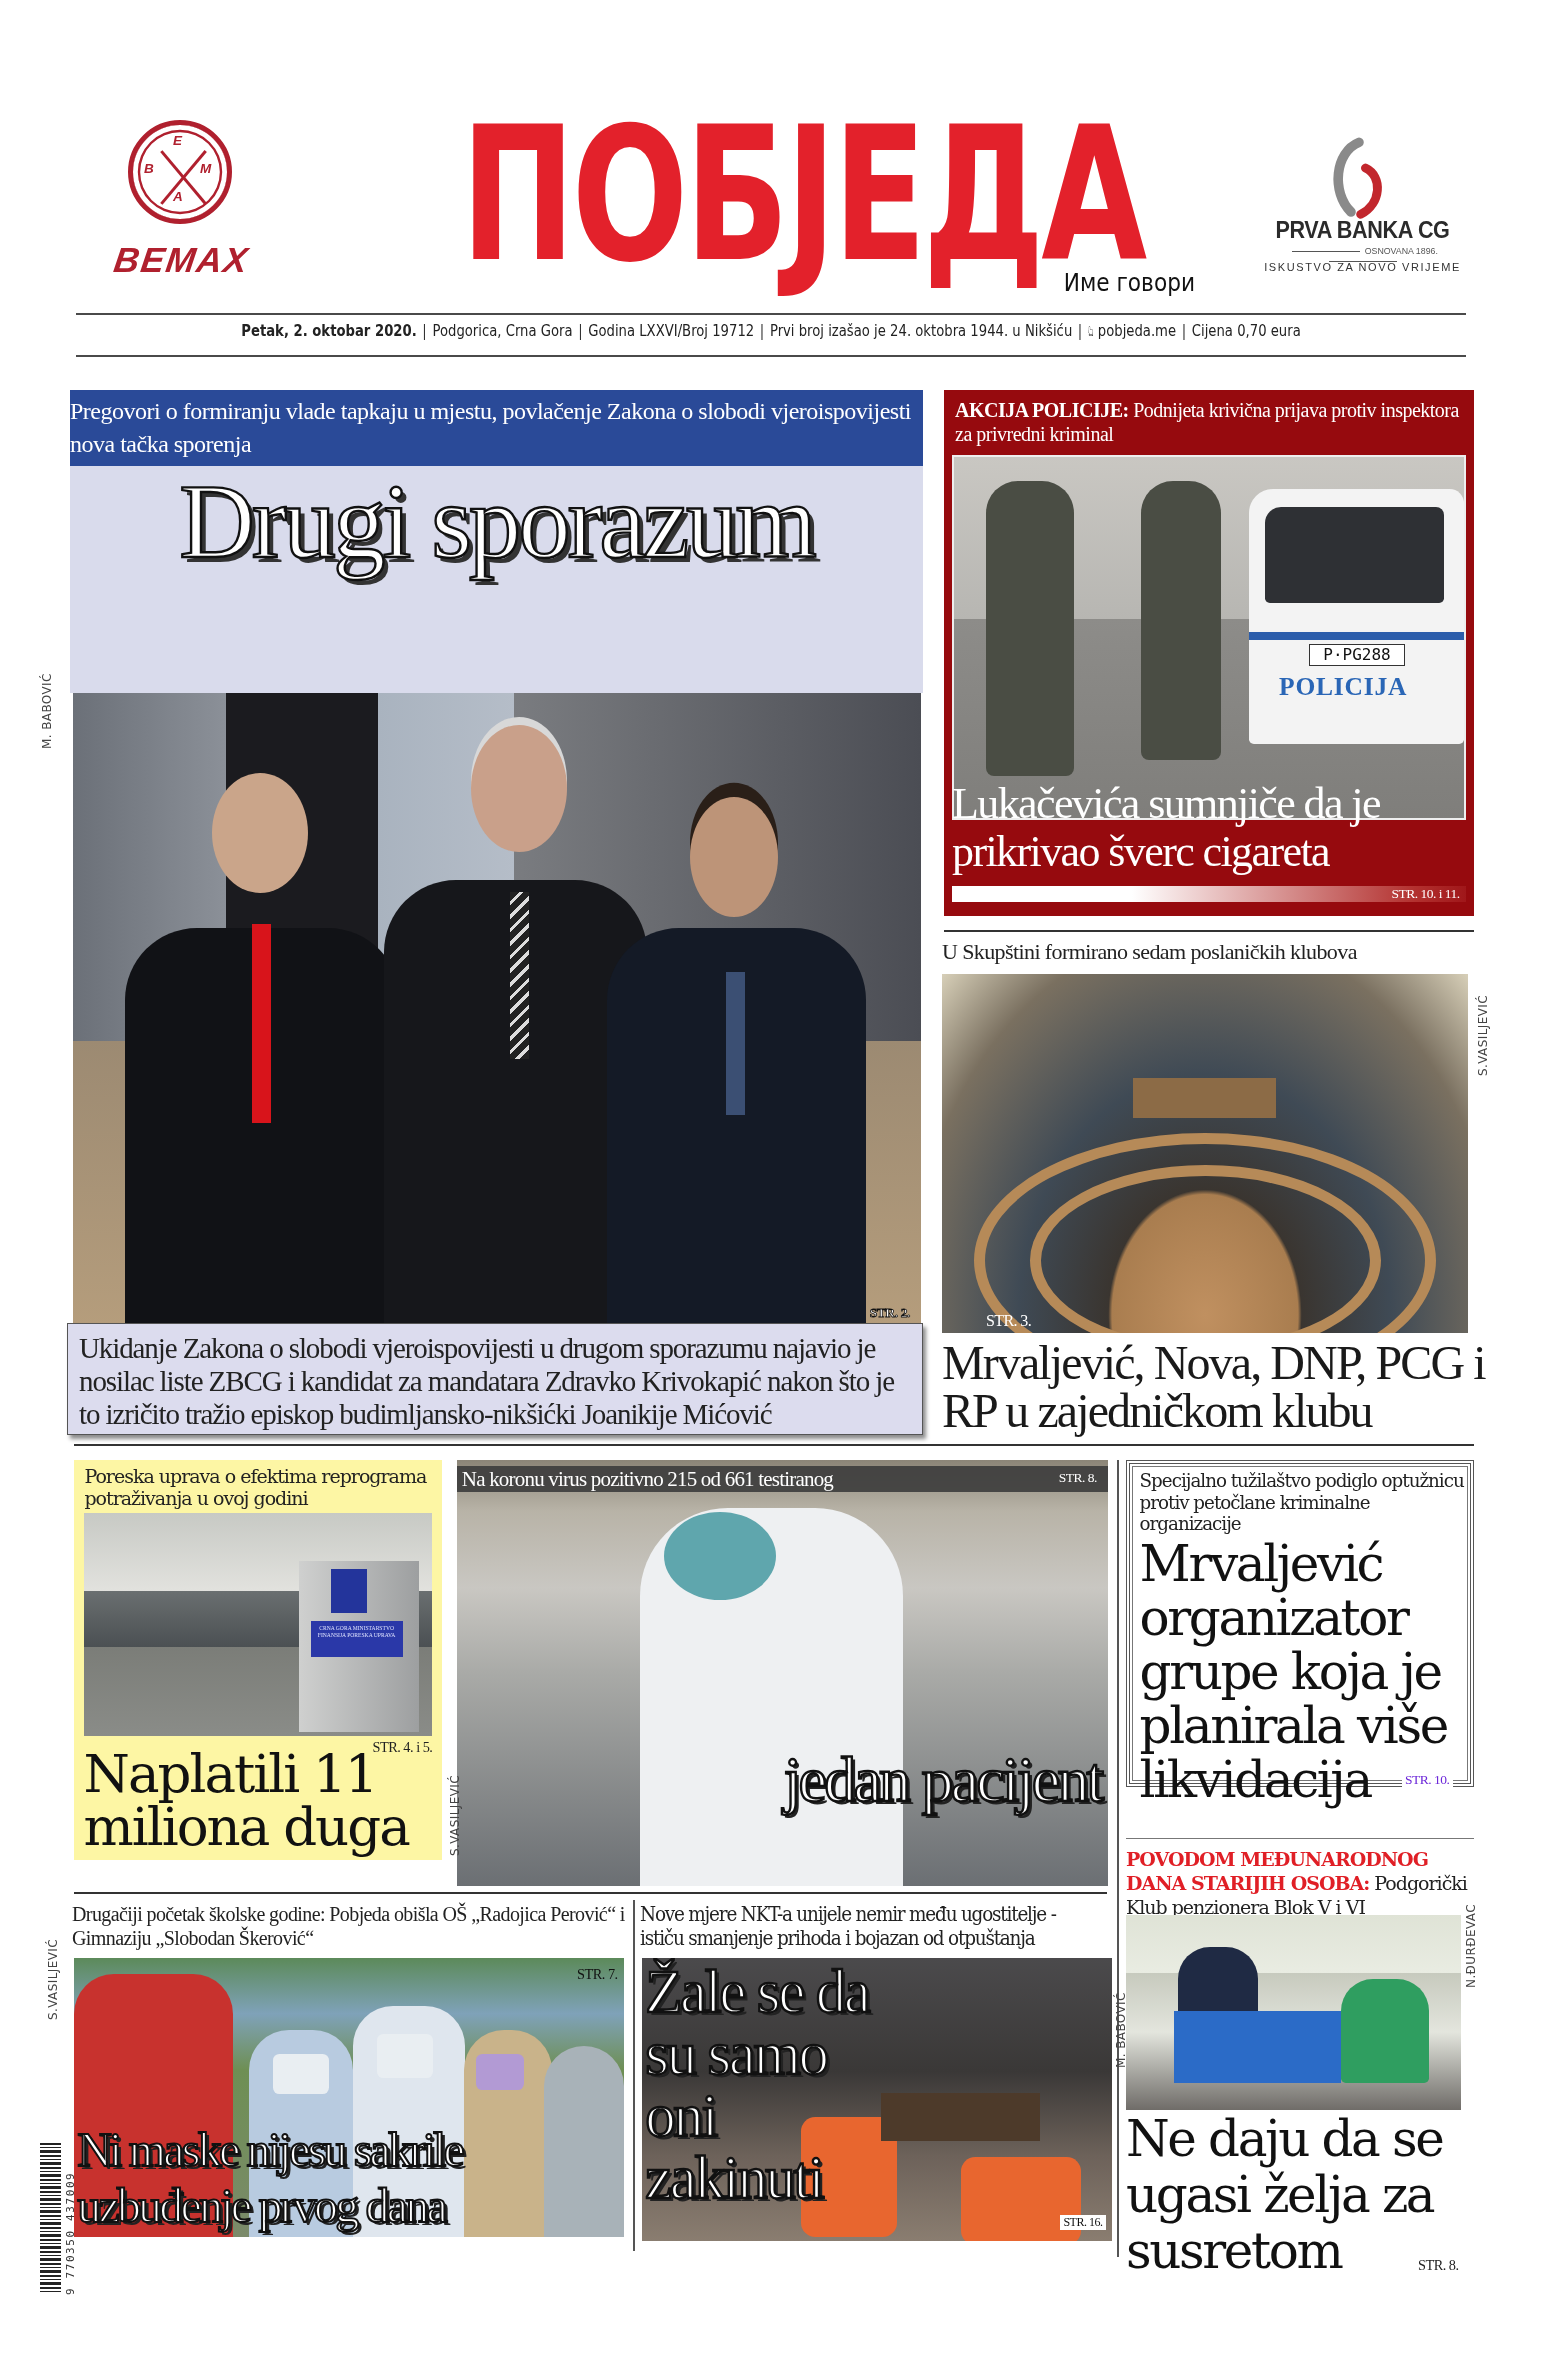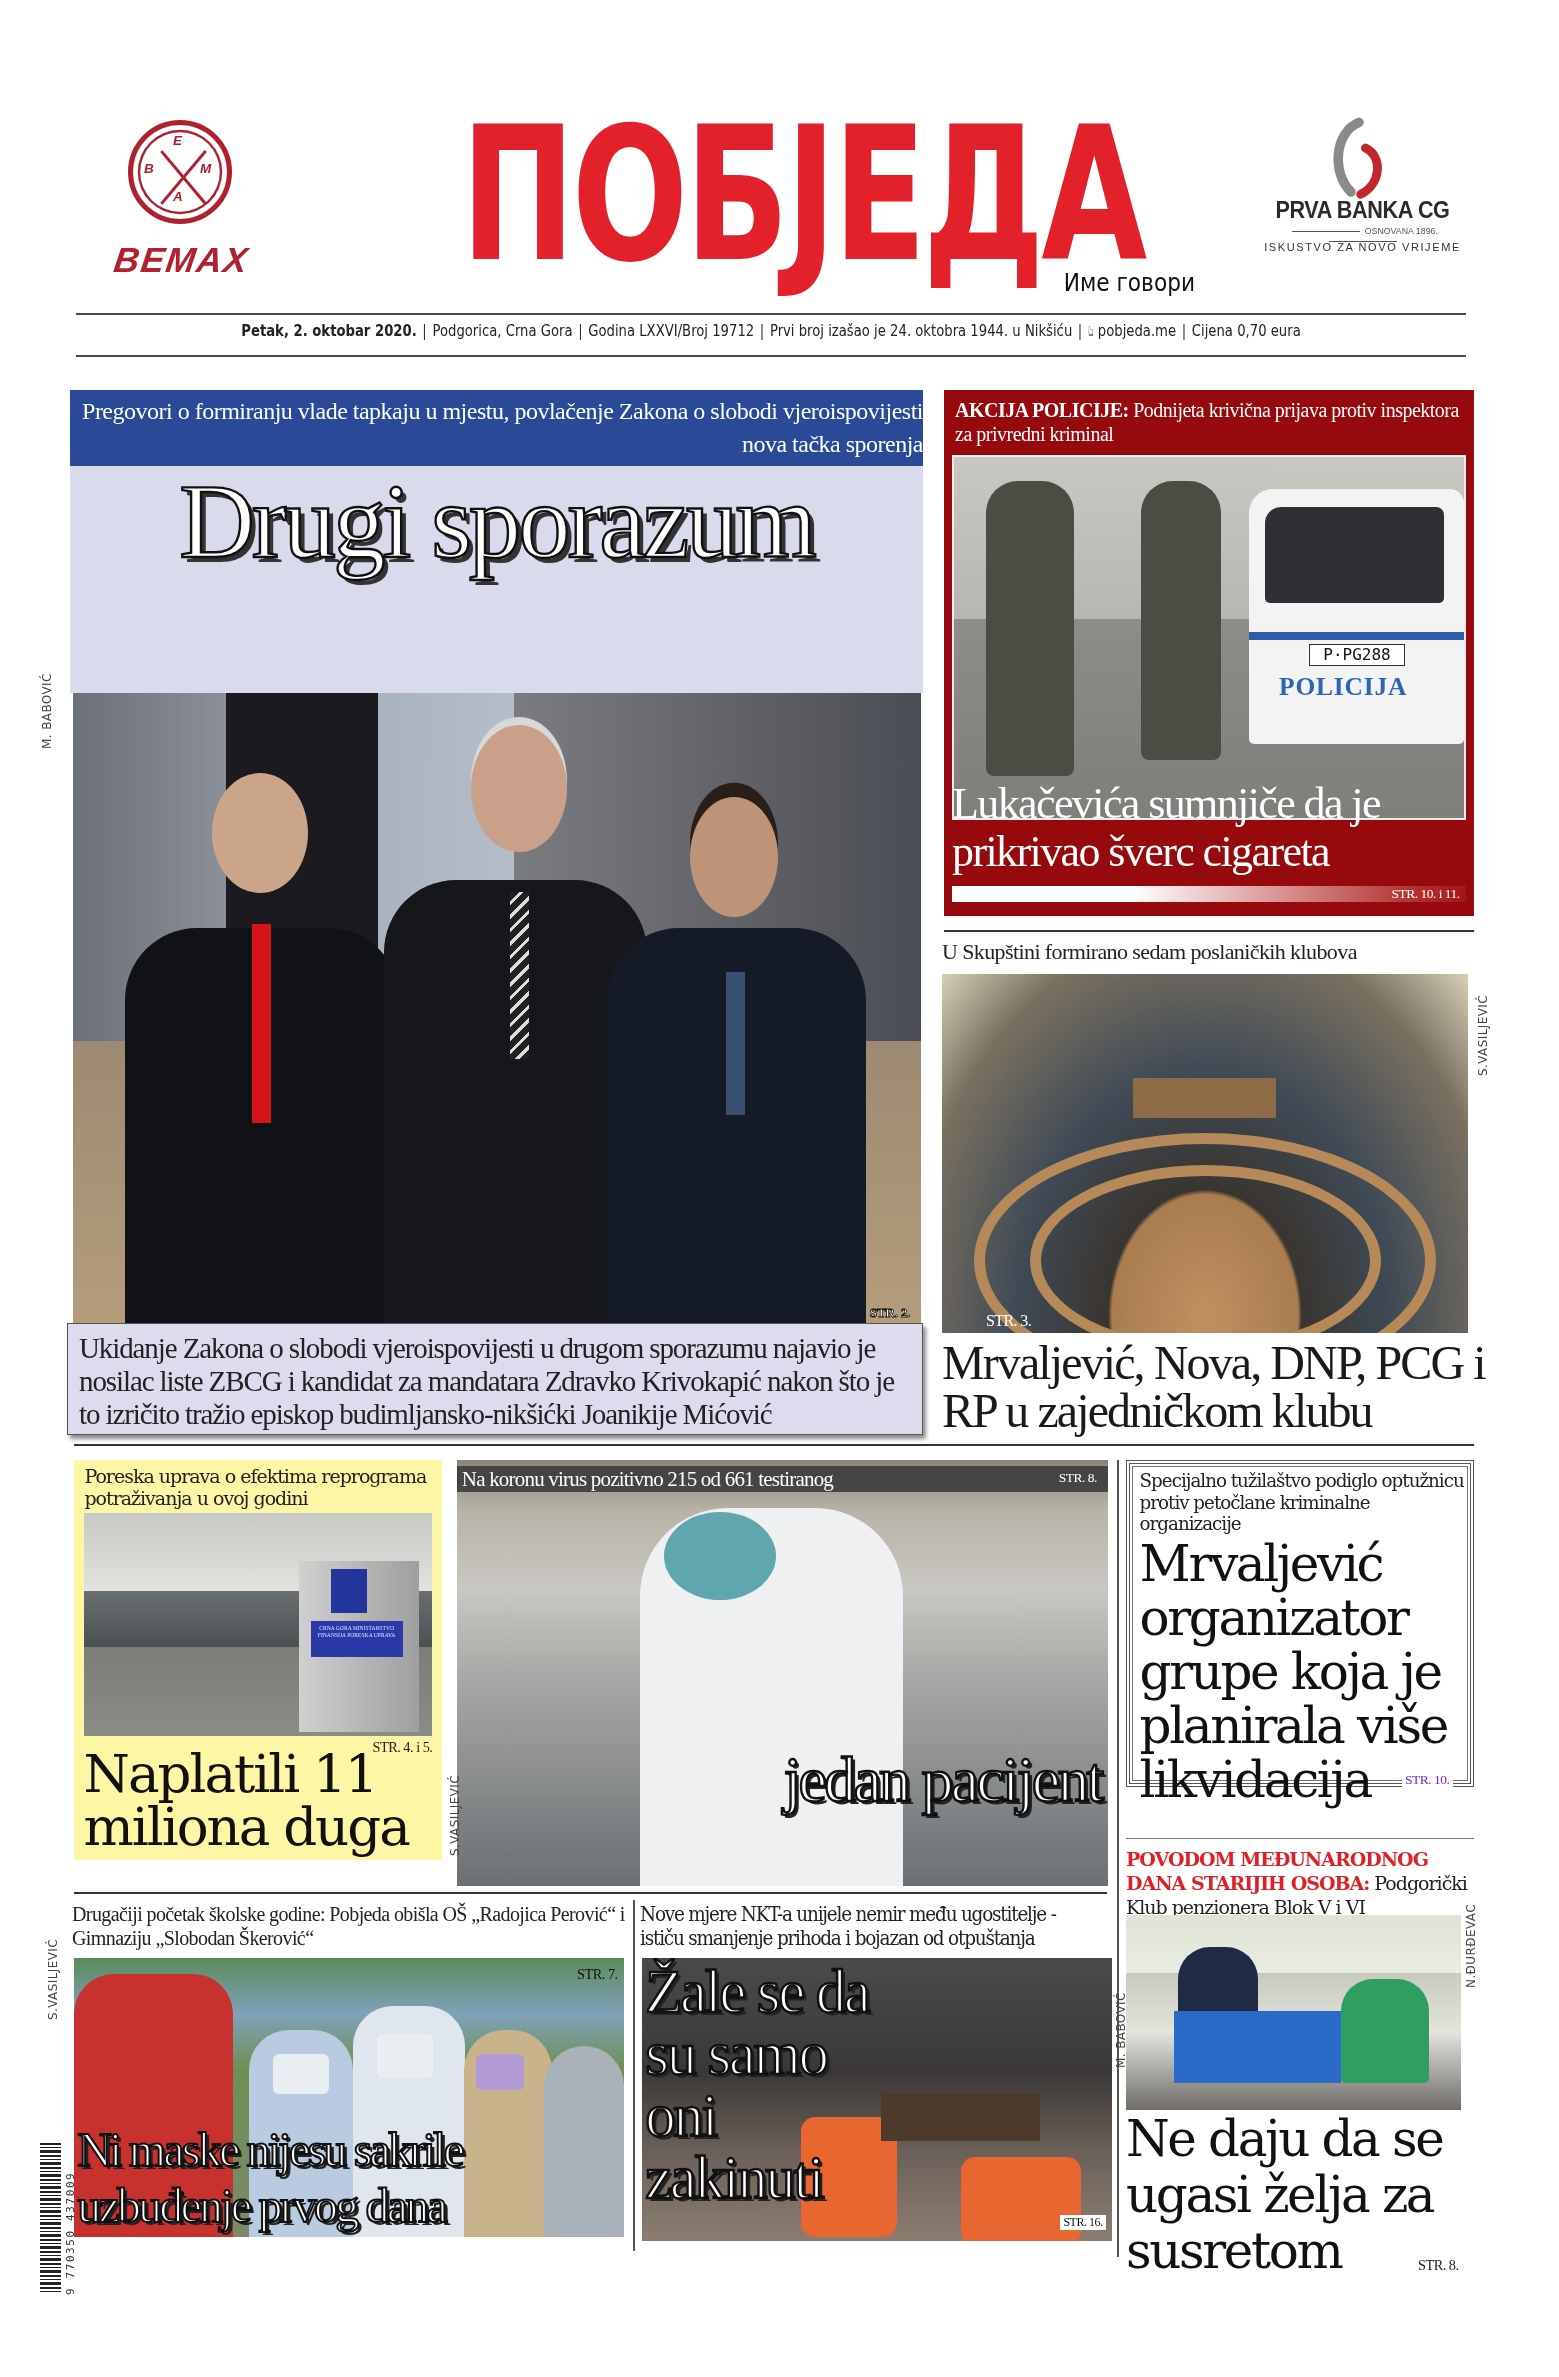--- a/index.html
+++ b/index.html
@@ -16,39 +16,39 @@
   .bemax-x2 { position: absolute; left: 49px; top: 17.5px; width: 3.2px; height: 69px; background: #b0202e; transform: rotate(-40deg); }
   .bemax-word { position: absolute; left: 0; top: 120px; width: 171px; text-align: center;
     font: italic 900 35px "Liberation Sans", sans-serif; color: #b0202e; letter-spacing: 1.6px; transform: skewX(-8deg); }
 
   .title { left: 351px; top: 112px; width: 845px; height: 167px; text-align: center;
     font: bold 185px/167px "DejaVu Sans", sans-serif; color: #e3212b; letter-spacing: -4.8px;
     transform: scaleX(0.74); transform-origin: center; }
   .slogan { left: 1020px; top: 267px; width: 175px; text-align: right;
     font: 25.5px "DejaVu Sans", sans-serif; color: #111; transform: scaleX(0.85); transform-origin: right; }
 
-  .bank { left: 1243px; top: 112px; width: 239px; height: 167px; }
+  .bank { left: 1243px; top: 132px; width: 239px; height: 167px; }
   .bank-swirl { position: absolute; left: 84px; top: 4px; width: 64px; height: 88px; }
   .bank-name { position: absolute; left: 0; top: 84px; width: 239px; text-align: center;
     font: bold 24px "Liberation Sans", sans-serif; color: #2b2b2b; letter-spacing: -0.4px; transform: scaleX(0.9); }
   .bank-est { position: absolute; left: 16px; top: 114px; width: 207px; text-align: center;
     font: 8.8px "Liberation Sans", sans-serif; color: #555; }
   .bank-est::before, .bank-est::after { content: ""; display: inline-block; width: 68px; height: 1.6px; background: #555; vertical-align: middle; margin: 0 4.8px; }
   .bank-tag { position: absolute; left: 0; top: 129px; width: 239px; text-align: center;
     font: 11px "Liberation Sans", sans-serif; color: #333; letter-spacing: 1.6px; }
 
   .rule { left: 76px; width: 1390px; height: 2.4px; background: #4a4a4a; }
   .dateline { left: 76px; top: 322px; width: 1390px; text-align: center;
     font: 15px "DejaVu Sans", sans-serif; color: #222; white-space: nowrap; transform: scaleX(0.88); }
   .dateline b { font-weight: bold; }
   .dateline .sep { margin: 0 6.4px; color: #333; }
 
   
   .lead-kicker { left: 70px; top: 390px; width: 853px; height: 76px; background: #2a4a98; color: #fff;
-    text-align: right; font: 24px/33px "Liberation Serif", serif; padding-top: 4.8px; letter-spacing: -0.5px; }
+    text-align: left; font: 24px/33px "Liberation Serif", serif; padding-top: 4.8px; letter-spacing: -0.5px; }
   .lead-head { left: 70px; top: 466px; width: 853px; height: 227px; background: #d9dbec; text-align: center;
     font: 105px/108px "Liberation Serif", serif; color: #fff; letter-spacing: -3.2px;
     -webkit-text-stroke: 2.4px #111; text-shadow: 4.8px 4.8px 0 #333; padding-top: 1.6px; }
   .lead-photo { left: 73px; top: 693px; width: 848px; height: 633px; overflow: hidden;
     background: linear-gradient(90deg, #6b7078 0%, #8b9098 18%, #1b1b1f 18%, #1b1b1f 36%, #a9b3bf 36%, #b5bdc8 52%, #7a7c80 52%, #4b4d54 100%); }
   .lead-photo .floor { position: absolute; left: 0; bottom: 0; width: 100%; height: 45%; background: linear-gradient(180deg, #9c8a72, #b59d7c); }
   .person { position: absolute; bottom: 0; background: #111216; border-radius: 72px 72px 0 0; }
   .head { position: absolute; border-radius: 50%; background: #caa58a; }
   .tie { position: absolute; width: 19px; }
   .credit { font: 12px "DejaVu Sans", sans-serif; color: #444; transform: rotate(-90deg); transform-origin: left top; white-space: nowrap; letter-spacing: 0.4px; }

